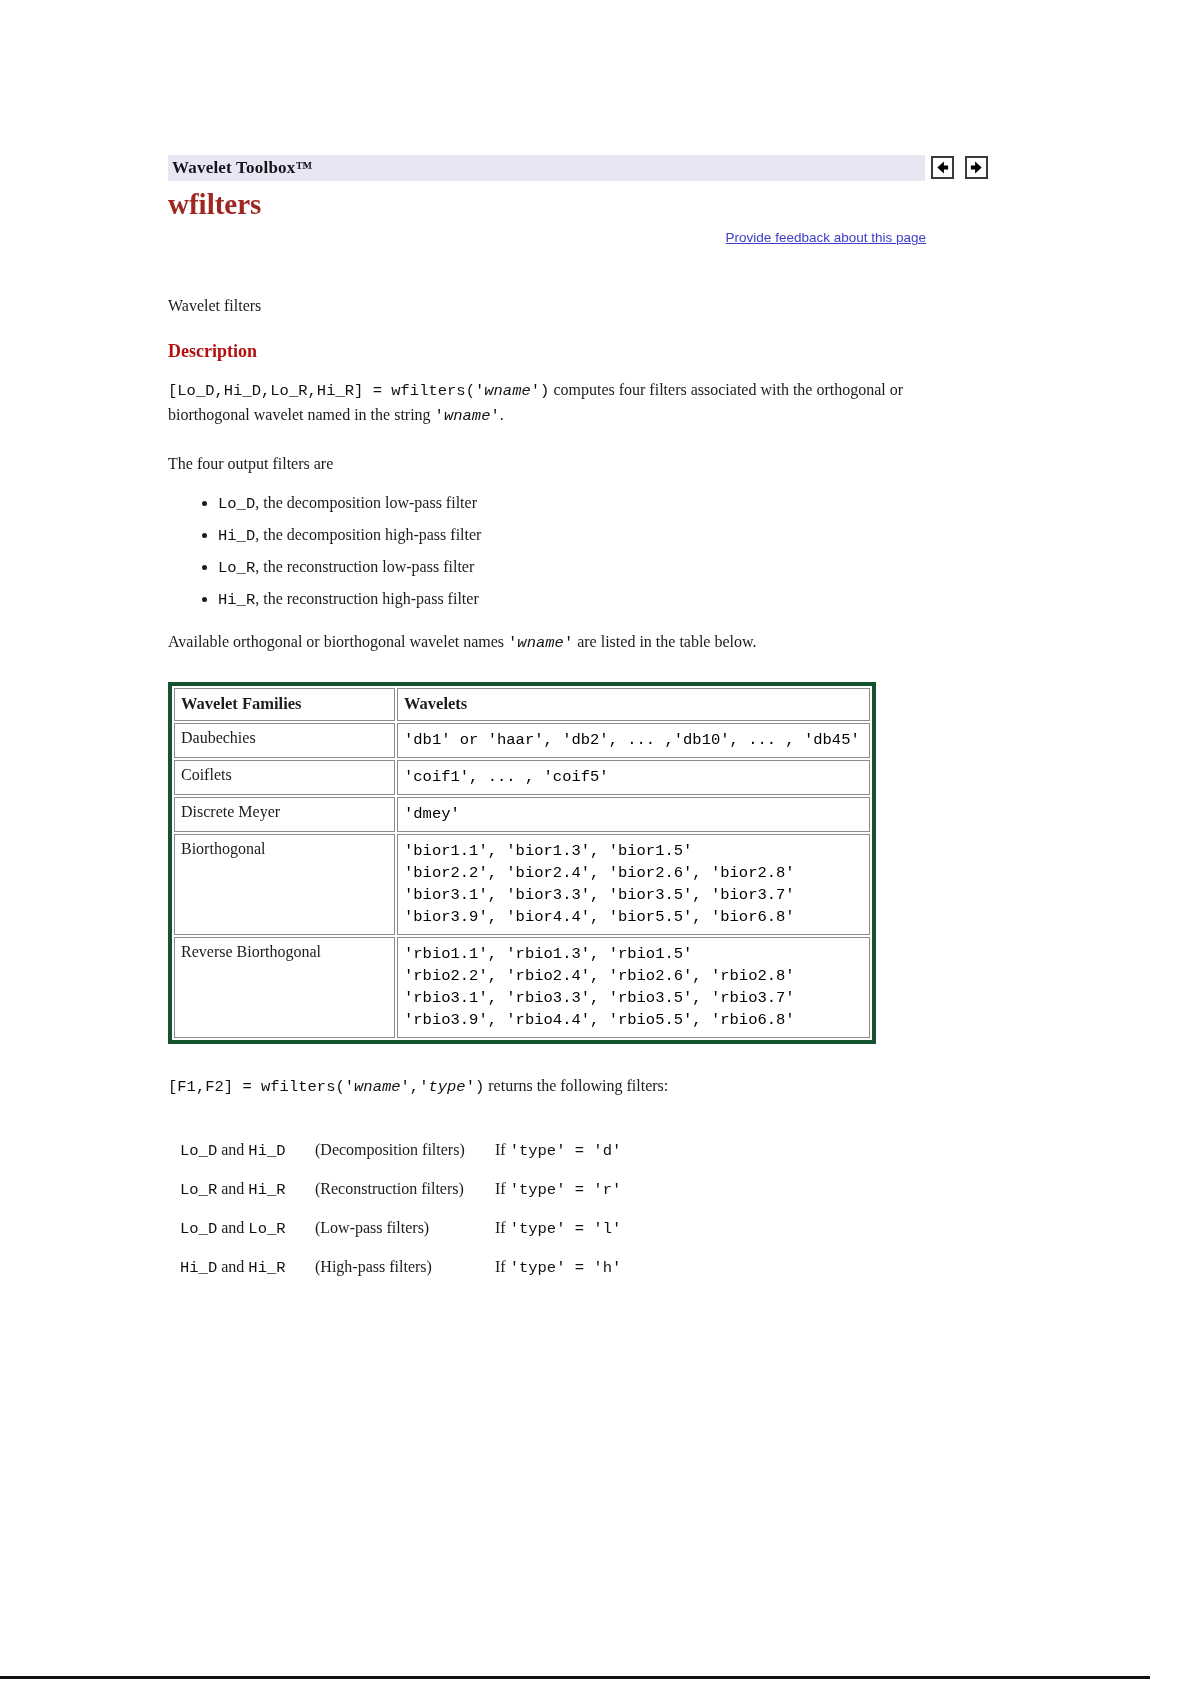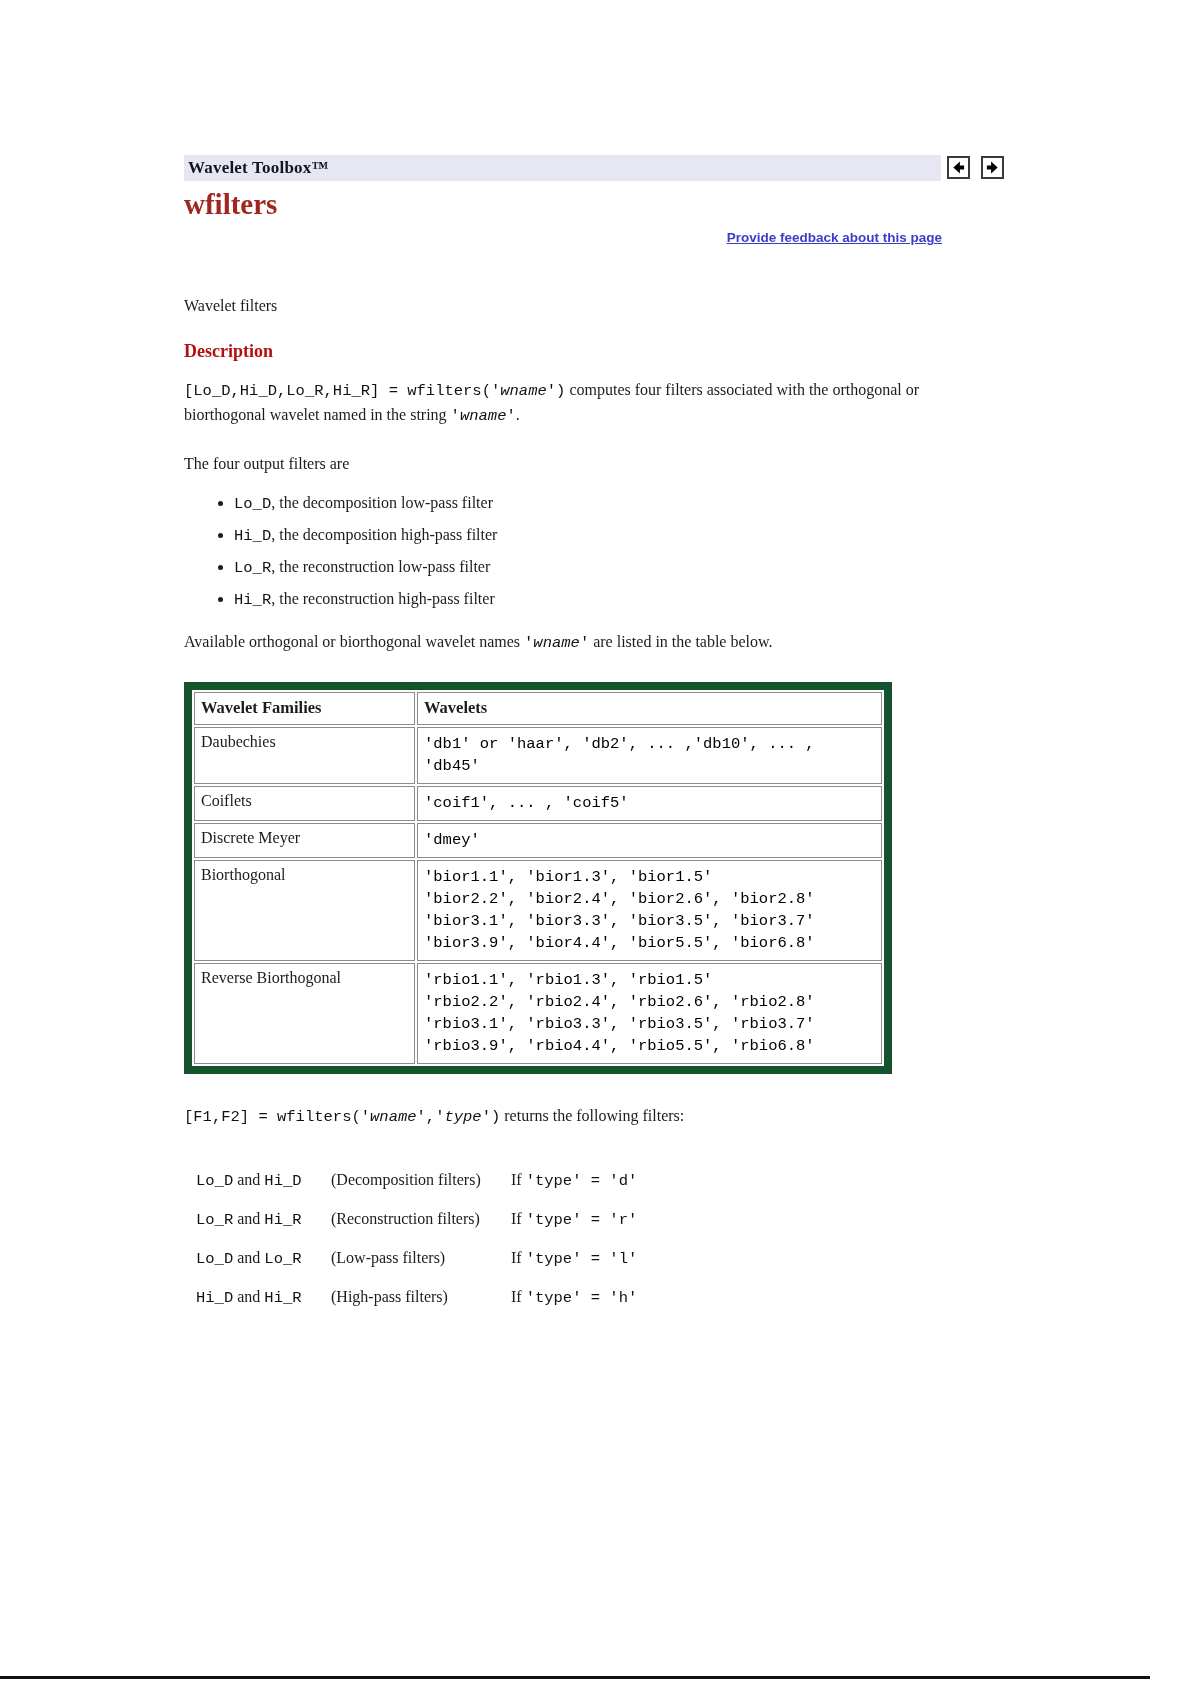--- a/index.html
+++ b/index.html
@@ -8,21 +8,21 @@
   body {
     position: relative;
     width: 1192px;
     height: 1685px;
     font-family: "Liberation Serif", serif;
     color: #1c1c1c;
     overflow: hidden;
   }
   .page {
     position: absolute;
-    left: 184px;
+    left: 168px;
     top: 155px;
     width: 820px;
   }
   
   .header-row { display: flex; align-items: flex-start; }
   .toolbar {
     flex: 1;
     height: 26px;
     background: #e6e7f2;
     display: flex;
@@ -54,21 +54,20 @@
     font-weight: bold;
     color: #9e2722;
     line-height: 1.25;
   }
   .feedback-row {
     margin-top: 8px;
     text-align: right;
     padding-right: 62px;
     font-family: "Liberation Sans", sans-serif;
     font-size: 13.5px;
-    font-weight: bold;
   }
   .feedback-row a {
     color: #3c3cc8;
     text-decoration: underline;
     cursor: pointer;
   }
   .summary { margin-top: 52px; font-size: 16px; }
 
   h2.section {
     margin-top: 26px;
@@ -100,21 +99,21 @@
     padding-left: 50px;
     list-style: disc;
   }
   ul.filters li { font-size: 16px; line-height: 20px; margin-bottom: 11px; }
 
   .para-avail { margin-top: 20px; font-size: 16px; line-height: 23px; }
 
   table.wavelet-table {
     margin-top: 27px;
     width: 708px;
-    border: 8px solid #14532d;
+    border: 4px solid #14532d;
     border-spacing: 2px;
     border-collapse: separate;
     background: #ffffff;
   }
   table.wavelet-table th, table.wavelet-table td {
     border: 1px solid #8c8c8c;
     text-align: left;
     vertical-align: top;
     padding: 5px 8px 6px 6px;
   }

